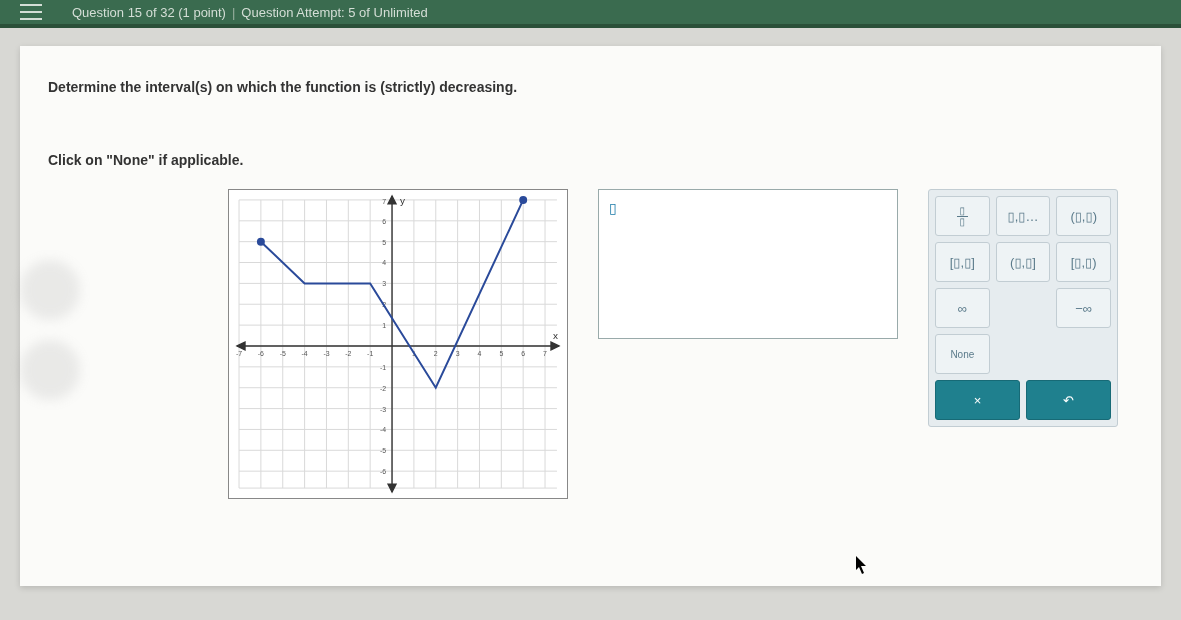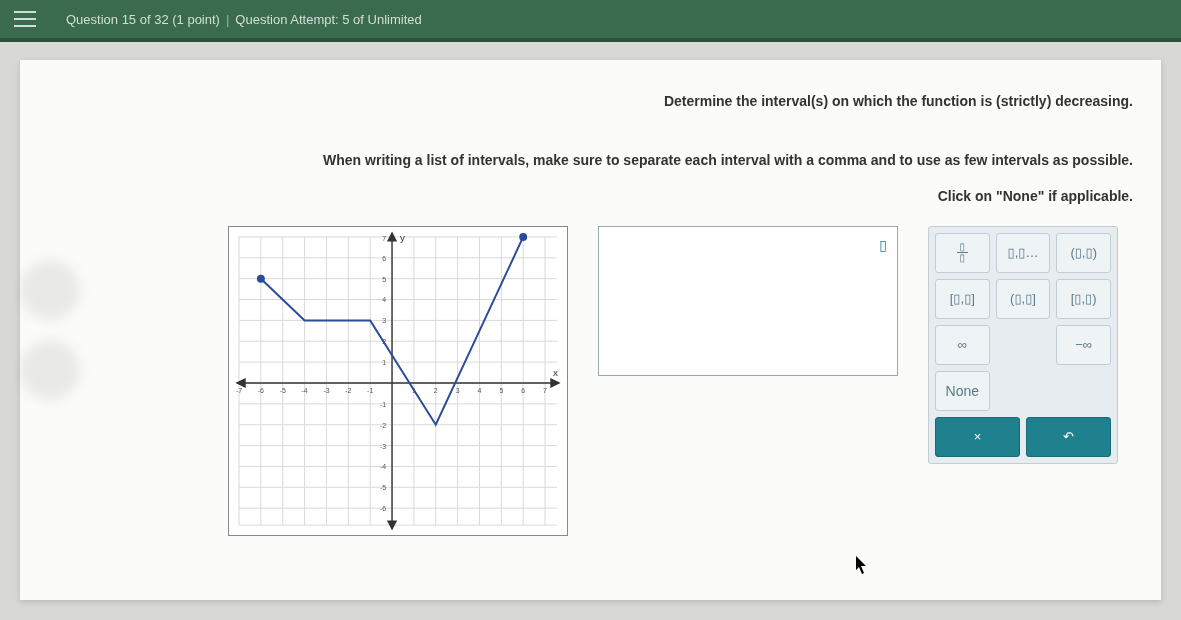--- a/index.html
+++ b/index.html
@@ -6,41 +6,40 @@
   body {
     font-family: Arial, Helvetica, sans-serif;
     background: #d8d8d4;
     width: 1181px;
     height: 620px;
     overflow: hidden;
     position: relative;
   }
   .top-bar {
     background: #3a6b4f;
-    height: 42px;
+    height: 28px;
     display: flex;
     align-items: center;
-    padding: 0 14px;
+    padding: 0 20px;
     color: #d4ded6;
     font-size: 13px;
     border-bottom: 4px solid #2b5039;
   }
   .menu-icon {
     width: 22px; height: 16px;
     display: flex; flex-direction: column; justify-content: space-between;
     margin-right: 30px;
   }
   .menu-icon span { background: #d4ded6; height: 2px; width: 100%; display:block; }
   .content-wrap {
     background: #fbfbf9;
     margin: 18px 20px 0 20px;
     padding: 30px 28px 20px 28px;
     min-height: 540px;
     box-shadow: 0 2px 6px rgba(0,0,0,.15);
-    text-align: right;
   }
   .question-text { color: #333; font-size: 14px; line-height: 1.6; }
   .question-text b { font-weight: bold; }
   .para1 { margin-bottom: 14px; }
   .para2 { margin-bottom: 14px; }
   .para3 { margin-bottom: 18px; }
   .work-area {
     display: flex;
     align-items: flex-start;
     gap: 30px;
@@ -117,21 +116,20 @@
 <div class="ghost-blobs">
   <div></div>
     <div></div>
 </div>
 
 <div class="content-wrap">
   <div class="question-text">
     <p class="para1"><b>Determine the interval(s) on which the function is (strictly) decreasing.</b></p>
     <p class="para2">
       <br>
-      <b>When writing a list of intervals, make sure to separate each interval with a comma and to use as few intervals as possible.</b>
     </p>
     <p class="para3"><b>Click on "None" if applicable.</b></p>
   </div>
 
   <div class="work-area">
 
     <div class="graph-box">
       <svg class="graph-svg" viewBox="0 0 340 310">
 
         <g stroke="#d9d9d9" stroke-width="1">
@@ -235,21 +233,21 @@
         <div class="kbutton">[▯,▯]</div>
         <div class="kbutton">(▯,▯]</div>
         <div class="kbutton">[▯,▯)</div>
       </div>
       <div class="keypad-row">
         <div class="kbutton">∞</div>
         <div class="kbutton" style="visibility:hidden"></div>
         <div class="kbutton">−∞</div>
       </div>
       <div class="keypad-row">
-        <div class="kbutton" style="font-size:14px;">None</div>
+        <div class="kbutton" style="font-size:10px;">None</div>
         <div class="kbutton" style="visibility:hidden"></div>
         <div class="kbutton" style="visibility:hidden"></div>
       </div>
       <div class="keypad-row">
         <div class="kbutton teal big">×</div>
         <div class="kbutton teal big">↶</div>
       </div>
     </div>
 
   </div>

